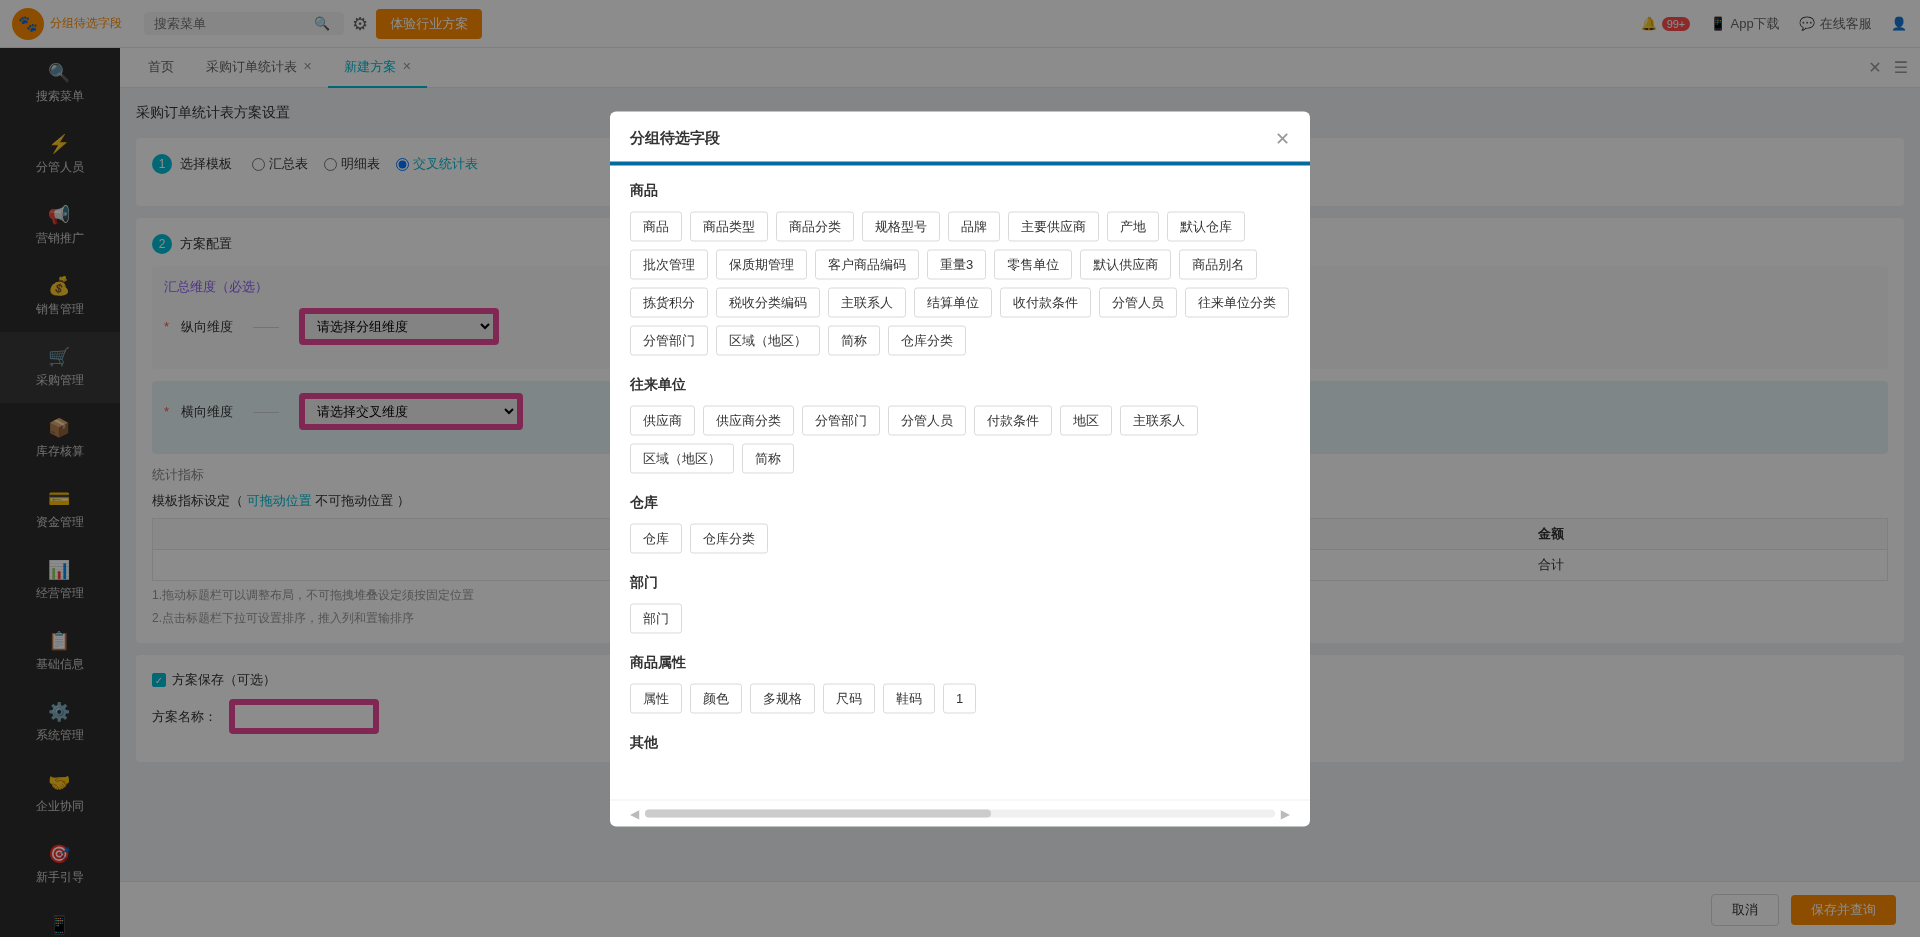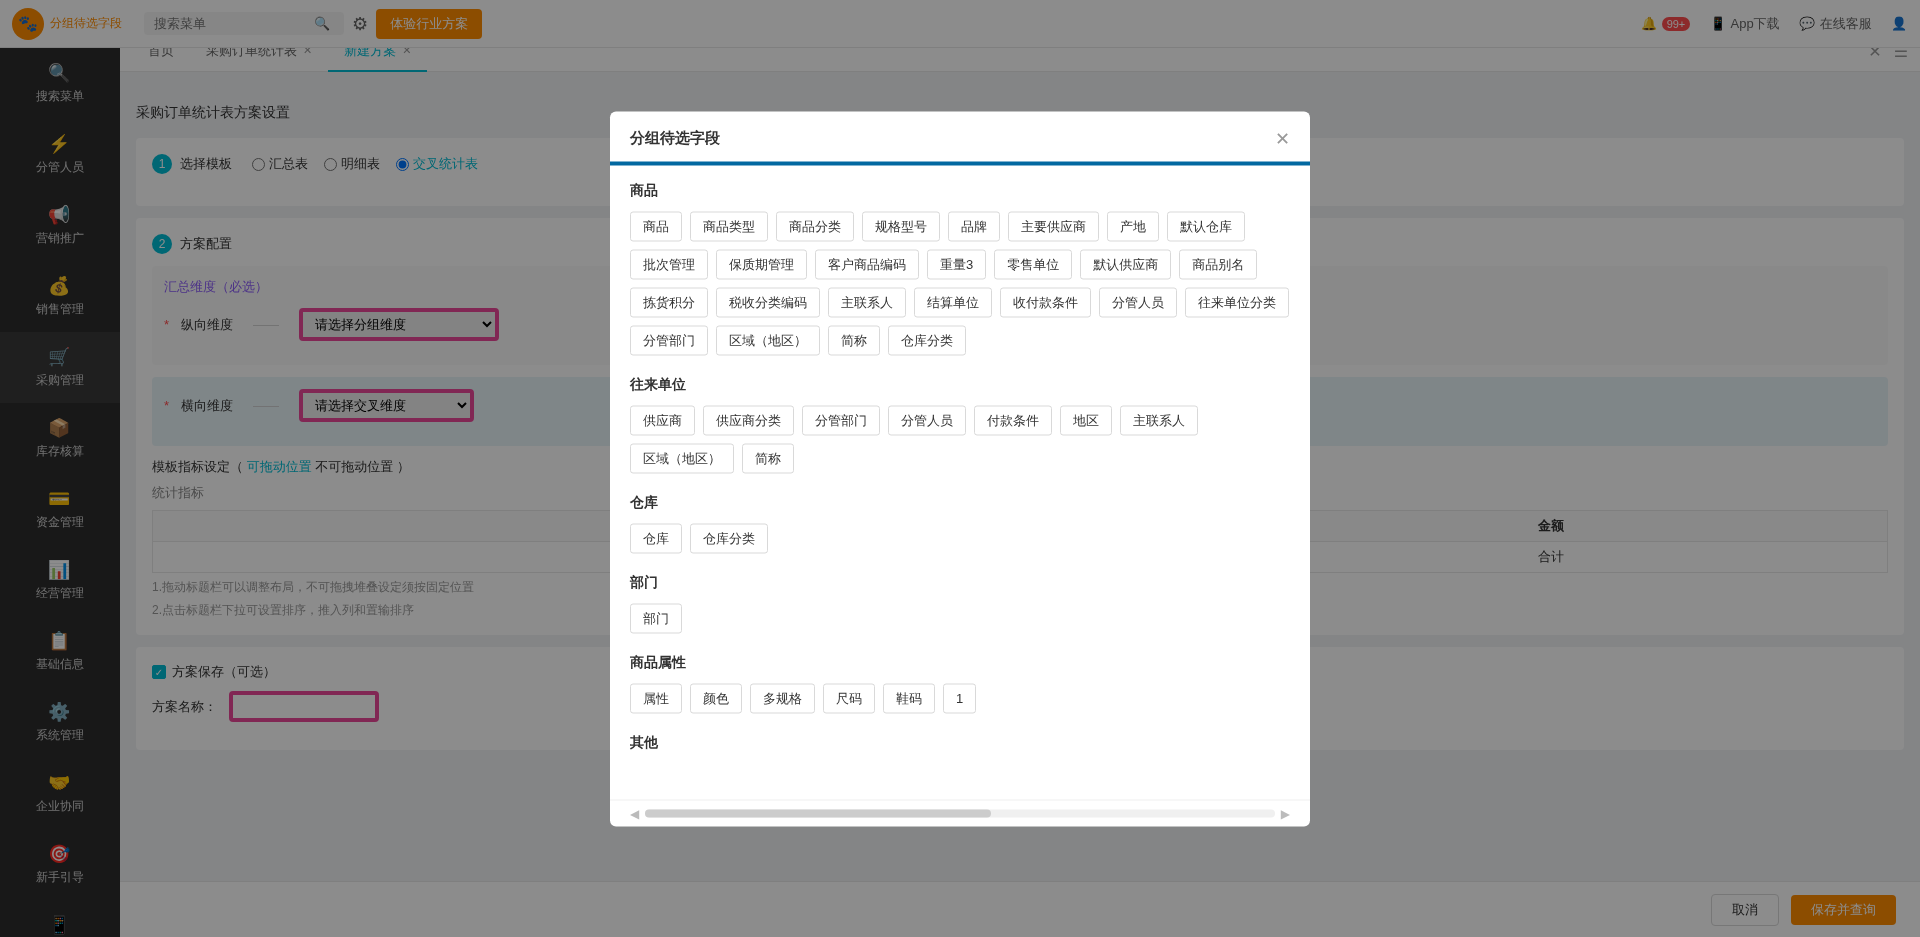--- a/index.html
+++ b/index.html
@@ -61,21 +61,21 @@
       background: #ff4d4f;
       color: white;
       border-radius: 10px;
       padding: 1px 5px;
       font-size: 11px;
     }
 
     
     .tab-bar {
       position: fixed;
-      top: 32px; left: 120px; right: 0;
+      top: 48px; left: 120px; right: 0;
       height: 40px;
       background: #fff;
       border-bottom: 1px solid #e8e8e8;
       display: flex;
       align-items: center;
       padding: 0 12px;
       z-index: 99;
     }
     .tab-item {
       display: flex; align-items: center; gap: 6px;
@@ -149,21 +149,21 @@
     .card {
       background: #fff;
       border-radius: 4px;
       padding: 16px;
       margin-bottom: 12px;
     }
     .form-row { display: flex; align-items: center; gap: 12px; margin-bottom: 12px; }
     .form-label { color: #8b5cf6; font-size: 13px; min-width: 80px; }
     .required { color: #ff4d4f; }
     .form-input {
-      border: 4px solid #ec4899;
+      border: 6px solid #ec4899;
       border-radius: 4px;
       padding: 4px 8px;
       font-size: 13px;
       outline: none;
     }
 
     
     .overlay {
       position: fixed;
       top: 0; left: 0; right: 0; bottom: 0;
@@ -430,33 +430,33 @@
         <select class="form-input" style="width:200px;">
           <option>请选择分组维度</option>
         </select>
       </div>
     </div>
     <div style="padding: 12px; background:#e8f4f8; border-radius:4px; margin-bottom:12px;">
       <div class="form-row">
         <span class="required">*</span>
         <span>横向维度</span>
         <span style="color:#ccc; margin:0 8px;">——</span>
-        <select class="form-input" style="width:175px;">
+        <select class="form-input" style="width:224px;">
           <option>请选择交叉维度</option>
         </select>
       </div>
     </div>
+    <div style="font-size:13px; margin-bottom:8px; color:#888;">统计指标</div>
     <div style="font-size:13px; margin-bottom:8px;">
       <span>模板指标设定（</span>
       <span style="color:#00bcd4;">可拖动位置</span>
       <span>  </span>
       <span>不可拖动位置</span>
       <span>）</span>
     </div>
-    <div style="font-size:13px; margin-bottom:8px; color:#888;">统计指标</div>
     <table class="stat-table">
       <thead>
         <tr>
           <th>主数量 ▼</th>
           <th>金额</th>
         </tr>
       </thead>
       <tbody>
         <tr>
           <td>合计</td>

